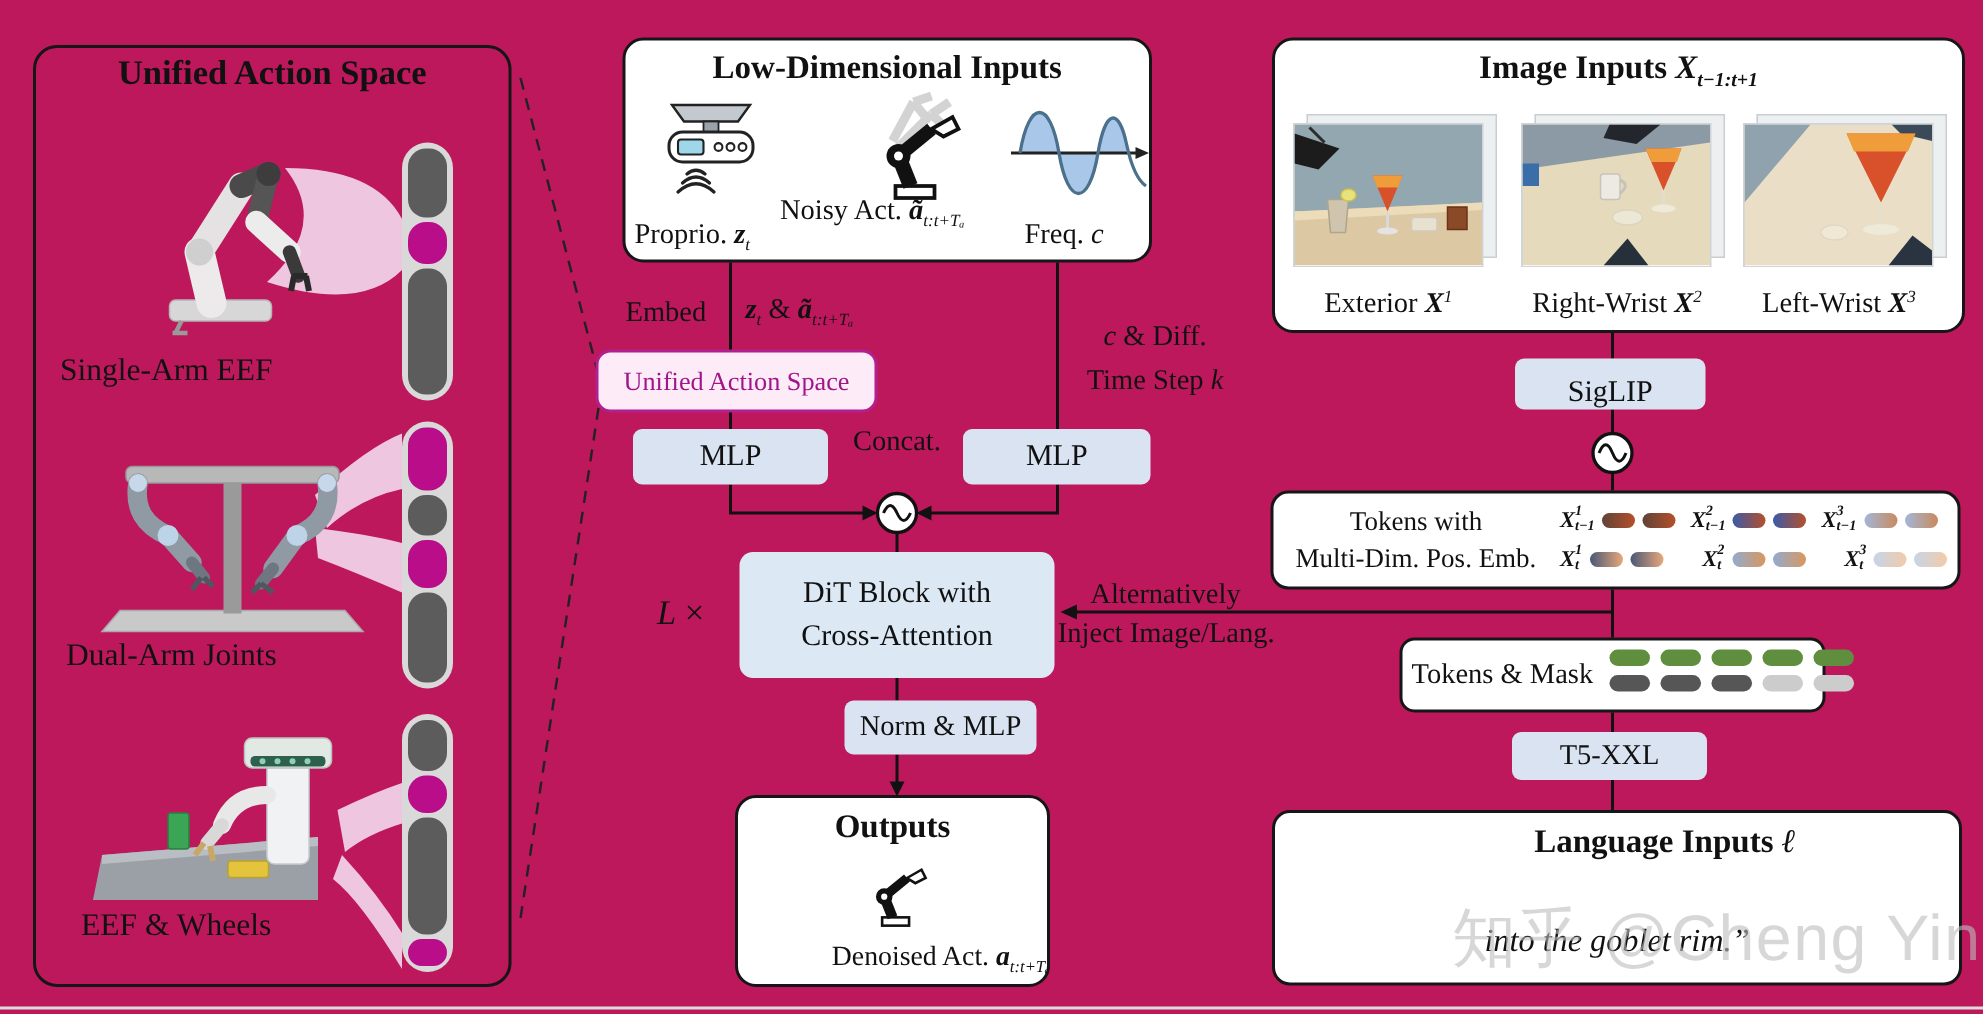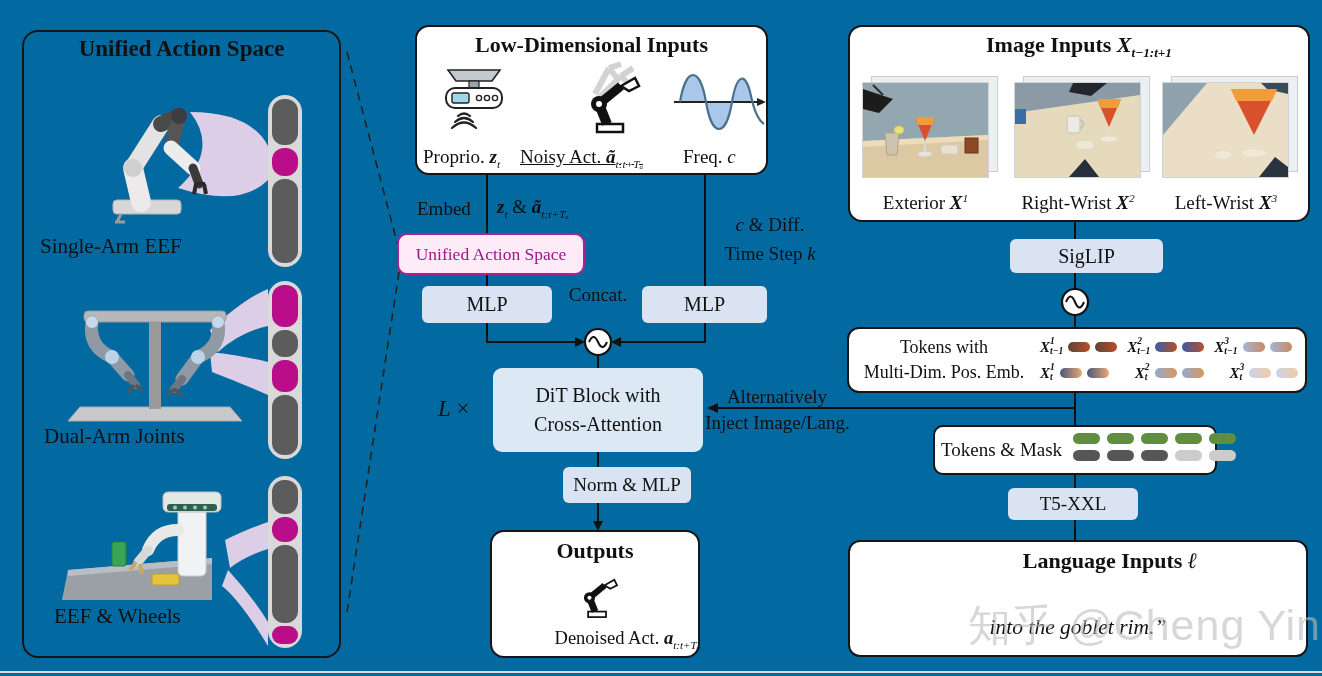--- a/index.html
+++ b/index.html
@@ -1,16 +1,16 @@
 <!DOCTYPE html>
 <html><head>
 <meta charset="utf-8">
 <style>
   html,body{margin:0;padding:0;background:#fff;}
-  #canvas{position:relative;width:1322px;height:676px;background:#0369a1;overflow:hidden;
+  #canvas{position:relative;width:1322px;height:676px;background:#be185d;overflow:hidden;
           font-family:"Liberation Serif","DejaVu Serif",serif;color:#111;}
   .abs{position:absolute;}
   svg{display:block;}
   
   .panel{position:absolute;border:2.5px solid #161616;border-radius:16px;background:#fff;box-sizing:border-box;z-index:2;}
   .ptitle{position:absolute;left:0;right:0;text-align:center;font-weight:bold;font-size:22px;z-index:3;}
   
   .bluebox{position:absolute;background:#dae3f1;border-radius:6px;display:flex;align-items:center;justify-content:center;
            font-size:20px;z-index:3;box-sizing:border-box;}
   .ditbox{position:absolute;background:#dce9f5;border-radius:9px;display:flex;flex-direction:column;align-items:center;justify-content:center;
@@ -200,21 +200,21 @@
     <path d="M34,40 C40,76 54,76 60,40 Z" fill="#a9c7e8" stroke="none"></path>
     <path d="M60,40 C65,10 74,10 79,34 L79,40 Z" fill="#a9c7e8" stroke="none"></path>
     <path d="M2,40 H88" stroke="#222" stroke-width="2" fill="none"></path>
     <polygon points="94,40 85,36 85,44" fill="#222"></polygon>
     <path d="M8,40 C14,4 28,4 34,40 C40,76 54,76 60,40 C65,10 74,10 79,34 C82,48 86,58 92,62" stroke="#4a708c" stroke-width="2.2" fill="none"></path>
   </svg>
 
   <div class="lbl" style="left:423px;top:146px;">
     <span>Proprio. </span><span class="mv">z</span><sub class="it">t</sub>
   </div>
-  <div class="lbl" style="left:520px;top:146px;text-decoration:underline;">
+  <div class="lbl" style="left:520px;top:130px;">
     <span>Noisy Act. </span><span class="mv">ã</span><sub class="it">t:t+Tₐ</sub>
   </div>
   <div class="lbl" style="left:683px;top:146px;">
     <span>Freq. </span><span class="it">c</span>
   </div>
 
   <div class="lbl" style="left:417px;top:198px;"><span>Embed</span></div>
   <div class="lbl" style="left:497px;top:196px;">
     <span class="mv">z</span><sub class="it">t</sub><span> &amp; </span><span class="mv">ã</span><sub class="it">t:t+Tₐ</sub>
   </div>
@@ -317,21 +317,21 @@
   <div class="lbl ctr" style="left:863px;top:192px;width:125px;">
     <span>Exterior </span><span class="mv">X</span><sup class="it">1</sup>
   </div>
   <div class="lbl ctr" style="left:1008px;top:192px;width:140px;">
     <span>Right-Wrist </span><span class="mv">X</span><sup class="it">2</sup>
   </div>
   <div class="lbl ctr" style="left:1160px;top:192px;width:132px;">
     <span>Left-Wrist </span><span class="mv">X</span><sup class="it">3</sup>
   </div>
 
-  <div class="bluebox" style="left:1010px;top:239px;width:153px;height:34px;">
+  <div class="bluebox" style="left:1010px;top:239px;width:127px;height:34px;align-items:flex-end;">
       <span>SigLIP</span>
     </div>
 
   <div class="panel" style="left:847px;top:327px;width:460px;height:66px;border-radius:12px;border-width:2px;"></div>
   <div class="abs" style="left:853px;top:335px;width:182px;text-align:center;font-size:18px;line-height:1.4;z-index:3;">
     <span>Tokens with</span><br><span>Multi-Dim. Pos. Emb.</span>
   </div>
   <div class="abs" style="left:1040px;top:334px;z-index:3;">
     <div class="tokrow">
       <div class="tokgrp">

